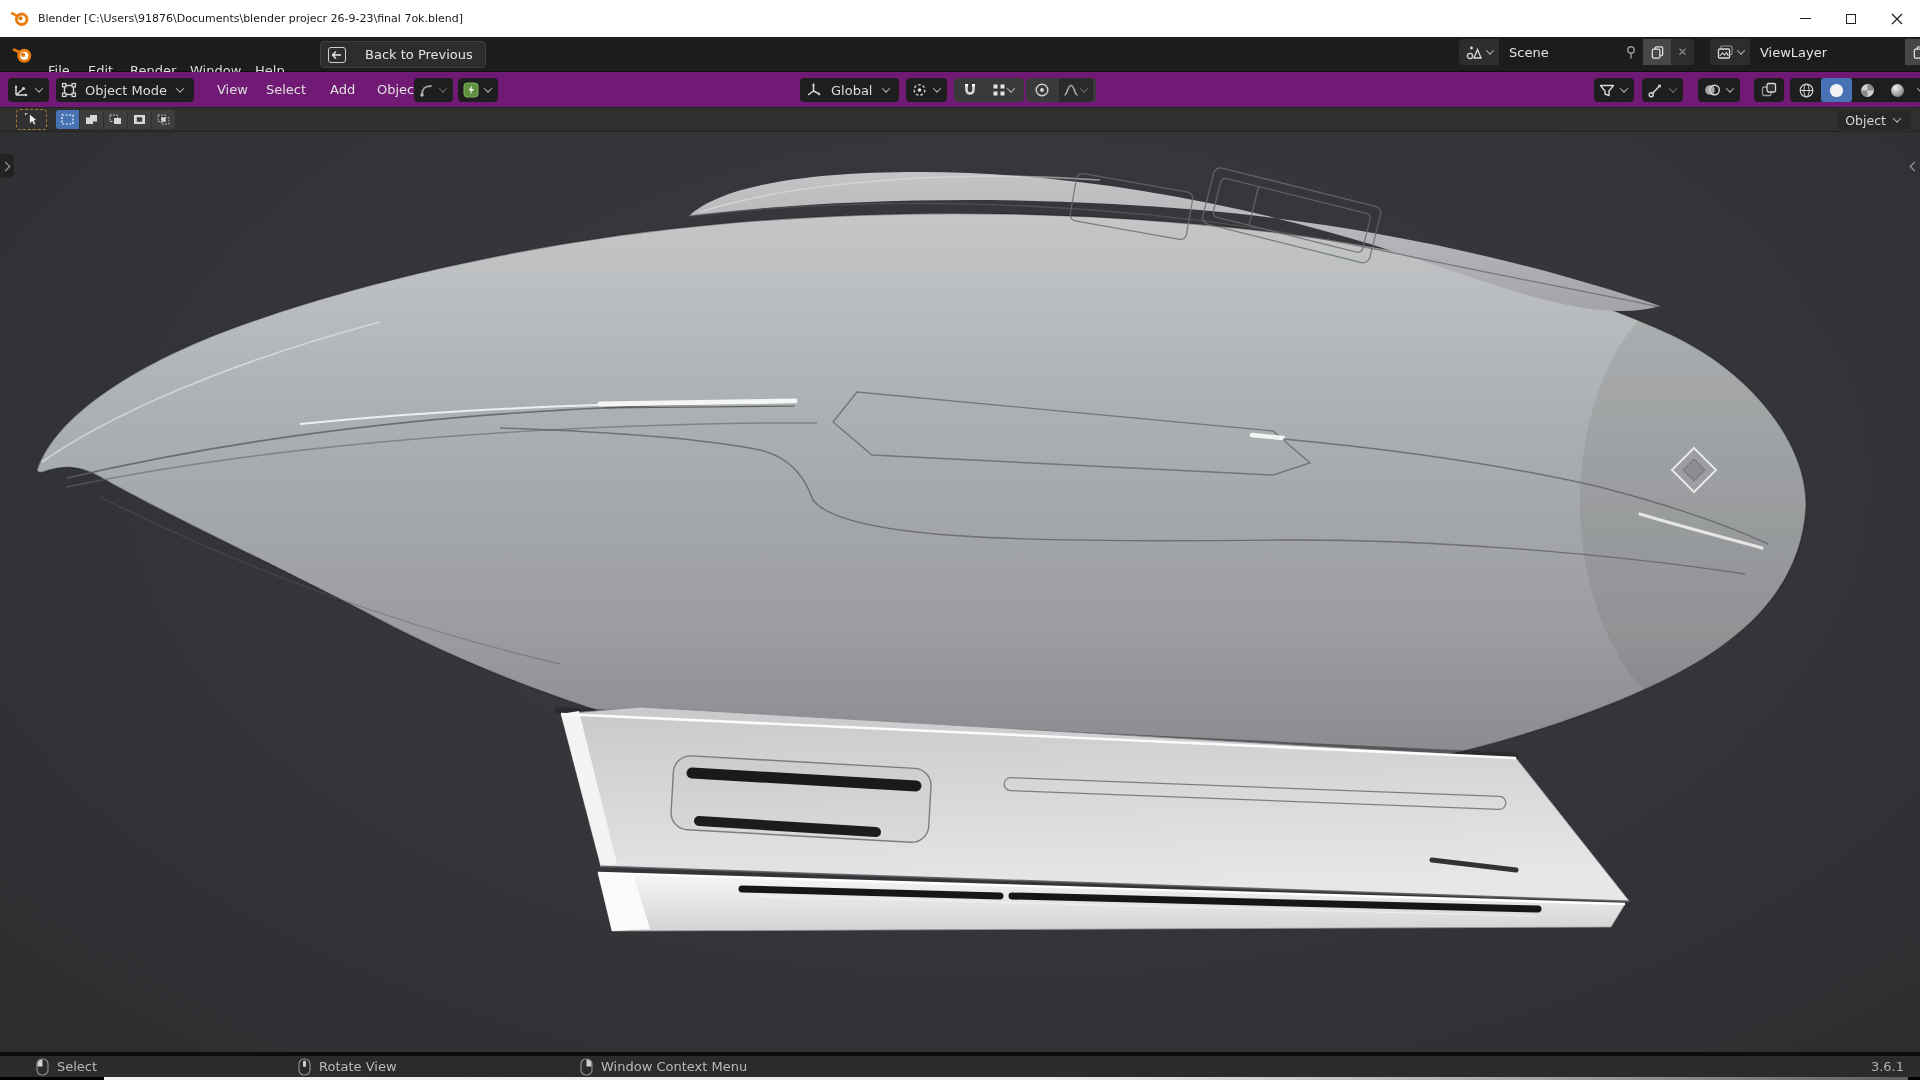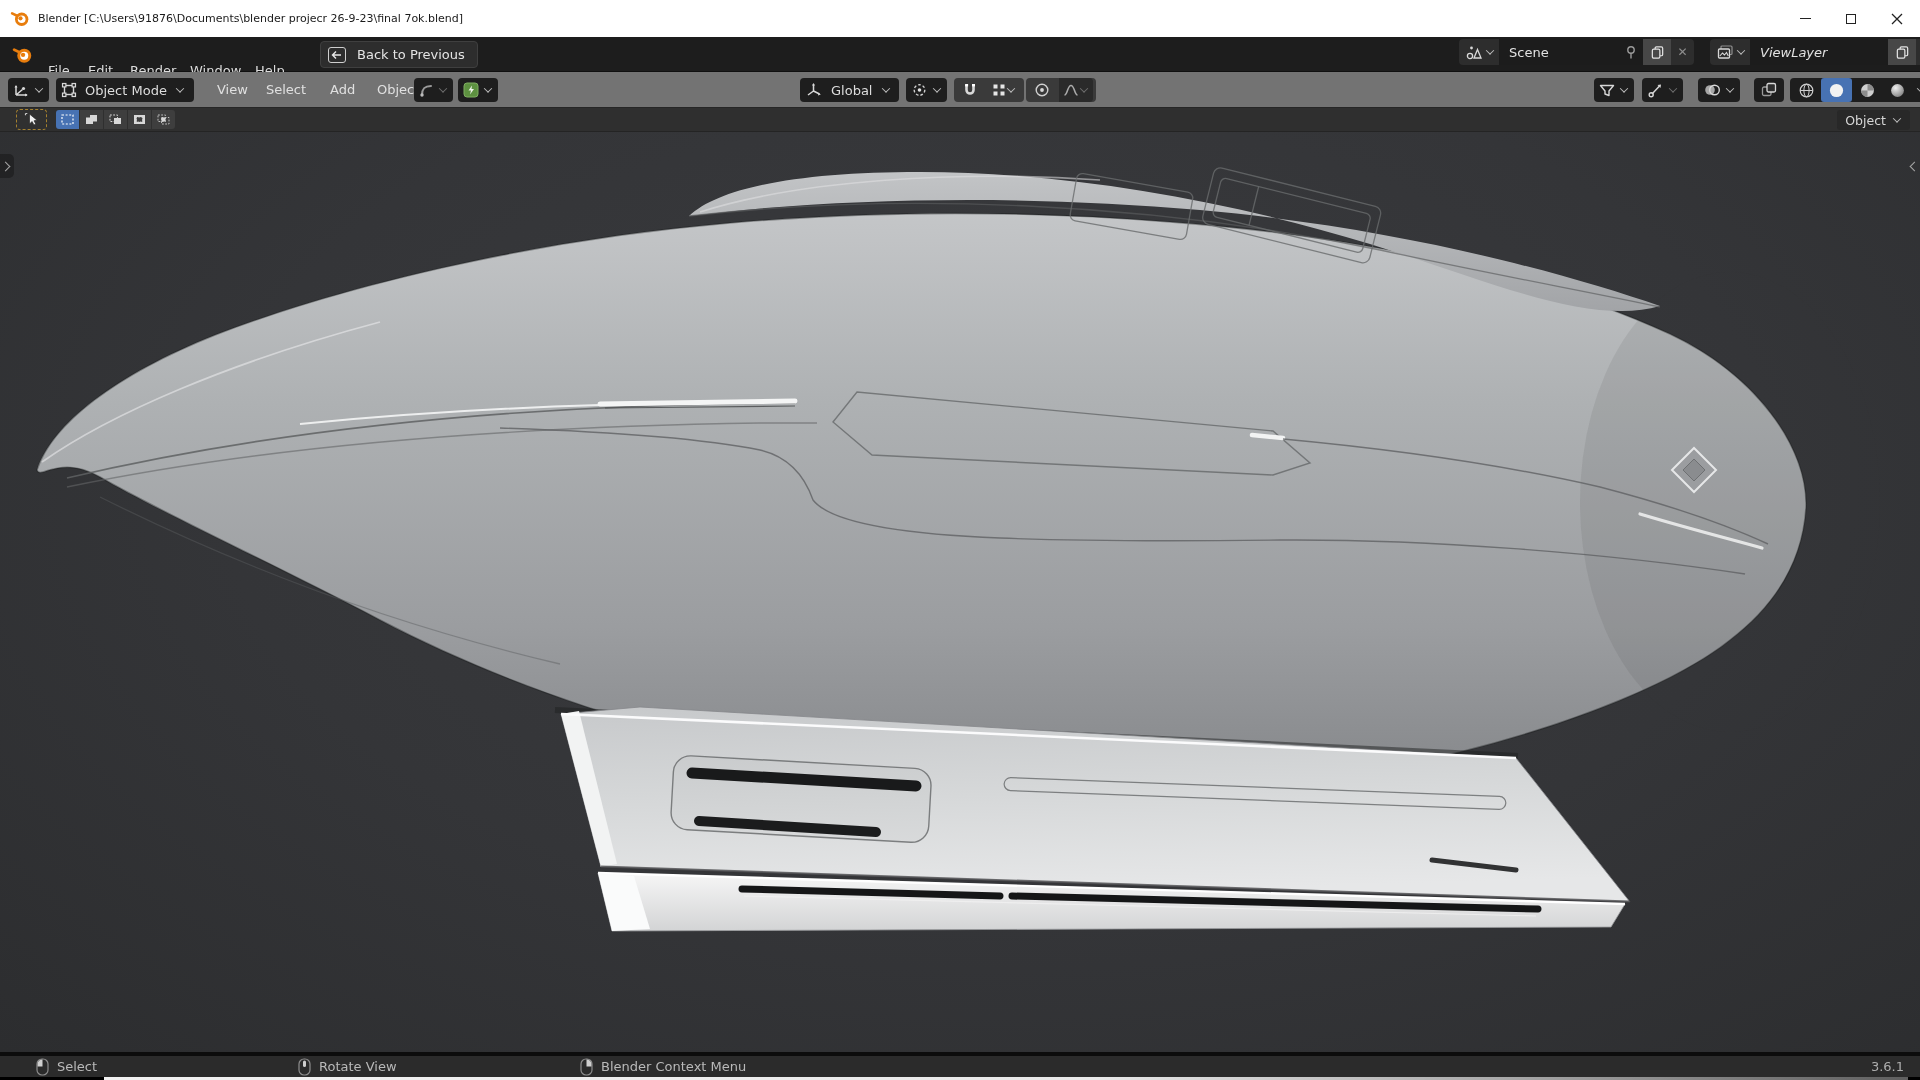--- a/index.html
+++ b/index.html
@@ -13,32 +13,32 @@
   .titlebar { position:absolute; left:0; top:0; width:1920px; height:37px; background:#ffffff; color:#1a1a1a; }
   .titlebar .blogo { position:absolute; left:10px; top:8px; }
   .titlebar .ttext { position:absolute; left:38px; top:0; line-height:37px; font-size:11px; white-space:nowrap; }
   .win-btn { position:absolute; top:0; width:46px; height:37px; display:flex; align-items:center; justify-content:center; }
   .glyph-min { width:11px; height:0; border-top:1.4px solid #222; }
   .glyph-max { width:10px; height:10px; border:1.4px solid #222; }
   
   .topbar { position:absolute; left:0; top:37px; width:1920px; height:35px; background:#1d1d1d; border-bottom:1px solid #101010; color:#d8d8d8; font-size:13px; }
   .topbar .blogo { position:absolute; left:12px; top:7px; }
   .tmenu { position:absolute; top:0; line-height:35px; padding:16px 6px; color:#dcdcdc; cursor:default; }
-  .backbtn { position:absolute; left:320px; top:4px; height:27px; background:#2d2d2d; border:1px solid #3f3f3f; border-radius:4px; display:flex; align-items:center; gap:11px; padding:0 12px 0 7px; color:#e4e4e4; }
+  .backbtn { position:absolute; left:320px; top:4px; height:27px; background:#2d2d2d; border:1px solid #3f3f3f; border-radius:4px; display:flex; align-items:center; gap:19px; padding:0 12px 0 7px; color:#e4e4e4; }
   .backbtn .bicon { width:18px; height:16px; border:1.5px solid #cfcfcf; border-radius:3px; display:flex; align-items:center; justify-content:center; }
   
   .idblock { position:absolute; top:2px; height:26px; display:flex;padding-left:36px; }
   .idpart { height:26px; display:flex; align-items:center; }
   .id-browse { background:#2d2d2d; border-radius:4px 0 0 4px; padding:0 4px 0 6px; gap:2px; }
   .id-field { background:#1c1c1c; color:#e2e2e2; font-size:13px; padding-left:10px; }
   .id-pin   { background:#1c1c1c; width:24px; justify-content:center; }
   .id-copy  { background:#474747; width:28px; justify-content:center; }
   .id-x     { background:#2d2d2d; border-radius:0 4px 4px 0; width:23px; justify-content:center; color:#8f8f8f; font-size:12px; }
   
-  .vheader { position:absolute; left:0; top:72px; width:1920px; height:36px; background:#737373; border-bottom:1px solid #262626; color:#dddddd; font-size:13px; }
+  .vheader { position:absolute; left:0; top:72px; width:1920px; height:36px; background:#701a75; border-bottom:1px solid #262626; color:#dddddd; font-size:13px; }
   .hbtn { position:absolute; top:6px; height:24px; background:#1e1e1e; border-radius:4px; display:flex; align-items:center; padding:0 5px; gap:4px; }
   .hmenu { position:absolute; top:0; line-height:35px; padding:0 7px; color:#e0e0e0; }
   .chev { width:6px; height:6px; border-right:1.4px solid #bdbdbd; border-bottom:1.4px solid #bdbdbd; transform:rotate(45deg) translate(-1px,-1px); margin:0 2px; }
   .chev.dim { border-color:#6f6f6f; }
   .seg { display:flex; align-items:center; justify-content:center; height:24px; }
   
   .toolheader { position:absolute; left:0; top:108px; width:1920px; height:24px; background:#2f2f2f; border-bottom:1px solid #242424; }
   .activetool { position:absolute; left:16px; top:1px; width:31px; height:21px; background:#303030; border:1.5px dashed #a5812f; border-radius:4px; display:flex; align-items:center; justify-content:center; }
   .selgroup { position:absolute; left:56px; top:2px; display:flex; gap:1px; }
   .selbtn { width:23px; height:19px; background:#3e3e3e; display:flex; align-items:center; justify-content:center; }
@@ -147,21 +147,21 @@
 
     <div class="idblock" style="left:1674px;">
       <div class="idpart id-browse">
         <svg width="18" height="17" viewBox="0 0 18 17">
           <rect x="5" y="2" width="11" height="8.5" rx="1" fill="none" stroke="#8f8f8f" stroke-width="1.2"></rect>
           <rect x="2.5" y="5" width="11" height="9" rx="1" fill="#2d2d2d" stroke="#d8d8d8" stroke-width="1.3"></rect>
           <path d="M3.8 12 L6.5 9 L8.5 11 L10.5 8.5 L12.3 12" fill="none" stroke="#d8d8d8" stroke-width="1.1"></path>
         </svg>
         <span class="chev"></span>
       </div>
-      <div class="idpart id-field" style="width:138px;font-style:italic;">
+      <div class="idpart id-field" style="width:155px;">
         <span>ViewLayer</span>
       </div>
       <div class="idpart id-copy">
         <svg width="15" height="16" viewBox="0 0 16 16">
           <rect x="5.5" y="2.5" width="8" height="9.5" rx="1.4" fill="none" stroke="#e3e3e3" stroke-width="1.3"></rect>
           <rect x="2.5" y="5" width="8" height="9.5" rx="1.4" fill="#474747" stroke="#e3e3e3" stroke-width="1.3"></rect>
         </svg>
       </div>
       <div class="idpart id-x">
         <span>✕</span>
@@ -495,19 +495,19 @@
         <rect x="1" y="1" width="11" height="16" rx="5" fill="none" stroke="#8d8d8d" stroke-width="1.2"></rect>
         <rect x="5" y="2.6" width="3" height="6.5" rx="1.5" fill="#cfcfcf"></rect>
       </svg>
       <span>Rotate View</span>
     </div>
     <div class="shint" style="left:580px;">
       <svg width="13" height="18" viewBox="0 0 13 18">
         <rect x="1" y="1" width="11" height="16" rx="5" fill="none" stroke="#8d8d8d" stroke-width="1.2"></rect>
         <path d="M6.5 1.4 A4.6 4.6 0 0 1 11.4 6 V8.4 H6.5 Z" fill="#cfcfcf"></path>
       </svg>
-      <span>Blender Context Menu</span>
+      <span>Window Context Menu</span>
     </div>
     <span class="sversion">3.6.1</span>
   </div>
   <div class="sliver"></div>
 
 </div>
 
 </body></html>

